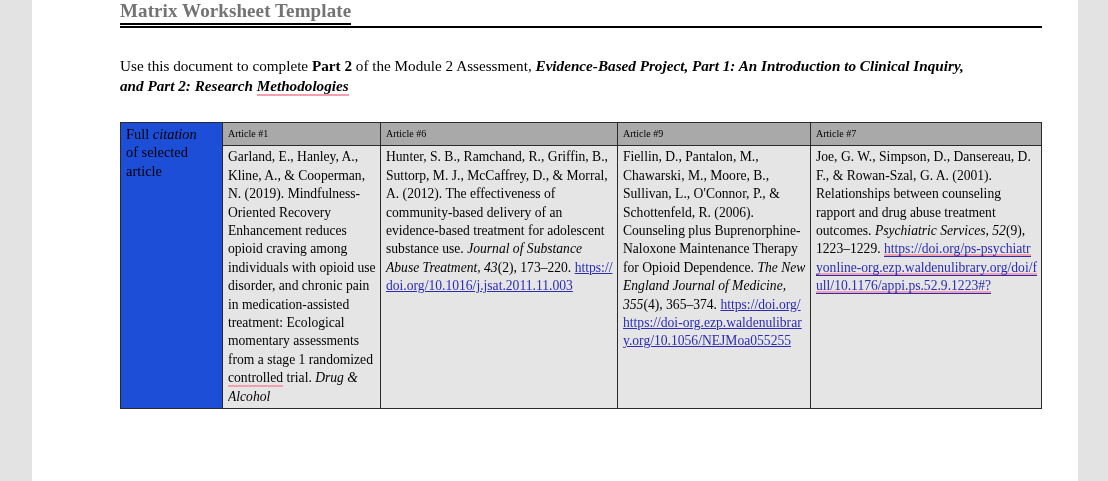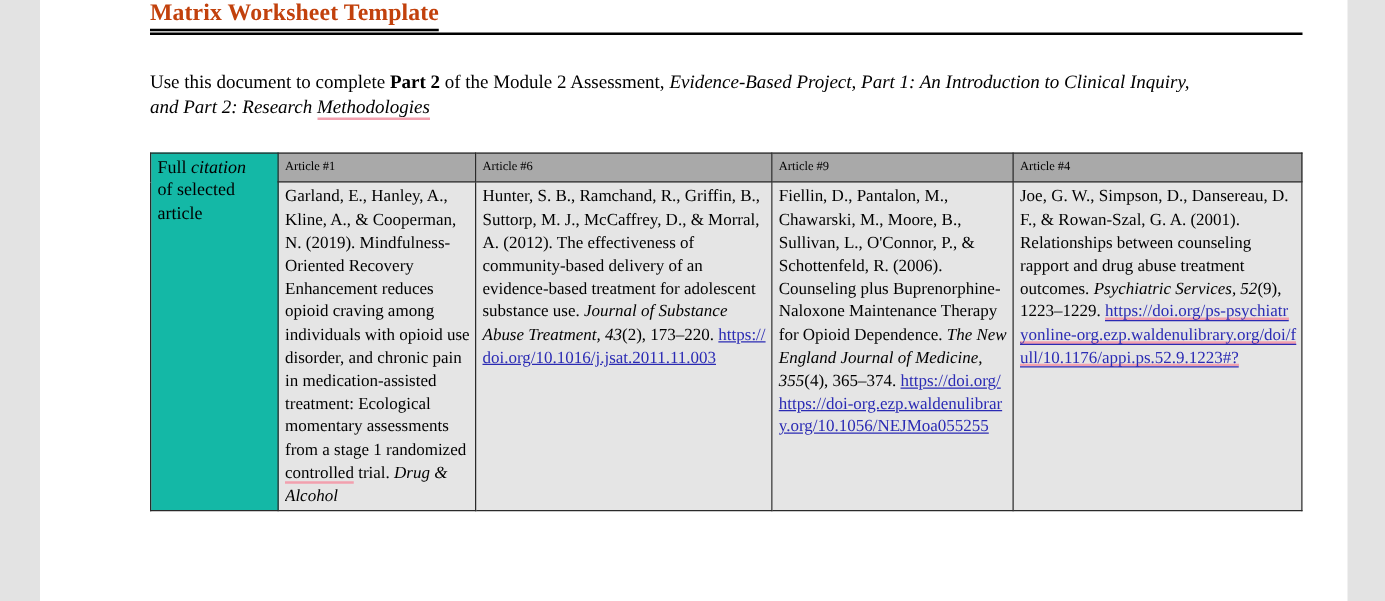--- a/index.html
+++ b/index.html
@@ -24,21 +24,21 @@
     left: 88px;
     top: 0;
     width: 922px;
   }
 
   
   .doc-title {
     font-size: 19px;
     font-weight: bold;
     line-height: 1.1;
-    color: #c2410c;
+    color: #737373;
     padding-top: 1px;
     letter-spacing: 0.1px;
   }
   .doc-title .ttl-text {
     display: inline-block;
     border-bottom: 2px solid #000;
     padding-bottom: 1px;
   }
   .title-rule {
     margin-top: 1px;
@@ -47,21 +47,21 @@
   }
 
   
   .intro {
     margin-top: 28px;
     font-size: 15.2px;
     line-height: 20px;
     color: #000;
   }
   .intro b { font-weight: bold; }
-  .intro .bi { font-weight: normal; font-style: italic; }
+  .intro .bi { font-weight: bold; font-style: italic; }
   .spell {
     border-bottom: 2.5px solid #f2a0ae;
     padding-bottom: 0px;
   }
 
   
   table.matrix {
     margin-top: 26px;
     border-collapse: collapse;
     table-layout: fixed;
@@ -80,21 +80,21 @@
   th.col-head {
     background: #a9a9a9;
     text-align: center;
     font-weight: bold;
     font-size: 10px;
     padding: 1px 4px 2px 4px;
     line-height: 17px;
     height: 17px;
   }
   td.rowlabel {
-    background: #14b8a6;
+    background: #1d4ed8;
     font-size: 14.4px;
     line-height: 18.6px;
     padding-top: 3px;
   }
   td.rowlabel i { font-style: italic; }
   td.cite {
     background: #e5e5e5;
     overflow: hidden;
   }
   td.cite i { font-style: italic; }
@@ -142,21 +142,21 @@
       <tbody>
           <tr>
         <td class="rowlabel" rowspan="2">
           <span>Full </span><i>citation</i><br>
           <span>of selected</span><br>
           <span>article</span>
         </td>
         <th class="col-head">Article #1</th>
         <th class="col-head">Article #6</th>
         <th class="col-head">Article #9</th>
-        <th class="col-head">Article #4</th>
+        <th class="col-head">Article #7</th>
       </tr>
       <tr>
         <td class="cite">
           <span class="cell-clip">
             <span>Garland, E., Hanley, A., Kline, A., &amp; Cooperman, N. (2019). Mindfulness-Oriented Recovery Enhancement reduces opioid craving among individuals with opioid use disorder, and chronic pain in medication-assisted treatment: Ecological momentary assessments from a stage 1 randomized <span class="spell">controlled</span> trial. </span><i>Drug &amp; Alcohol</i>
           </span>
         </td>
         <td class="cite">
           <span>Hunter, S. B., Ramchand, R., Griffin, B., Suttorp, M. J., McCaffrey, D., &amp; Morral, A. (2012). The effectiveness of community-based delivery of an evidence-based treatment for adolescent substance use. </span><i>Journal of Substance Abuse Treatment, 43</i><span>(2), 173–220. </span><a class="doi" href="#">https://doi.org/10.1016/j.jsat.2011.11.003</a>
         </td>

